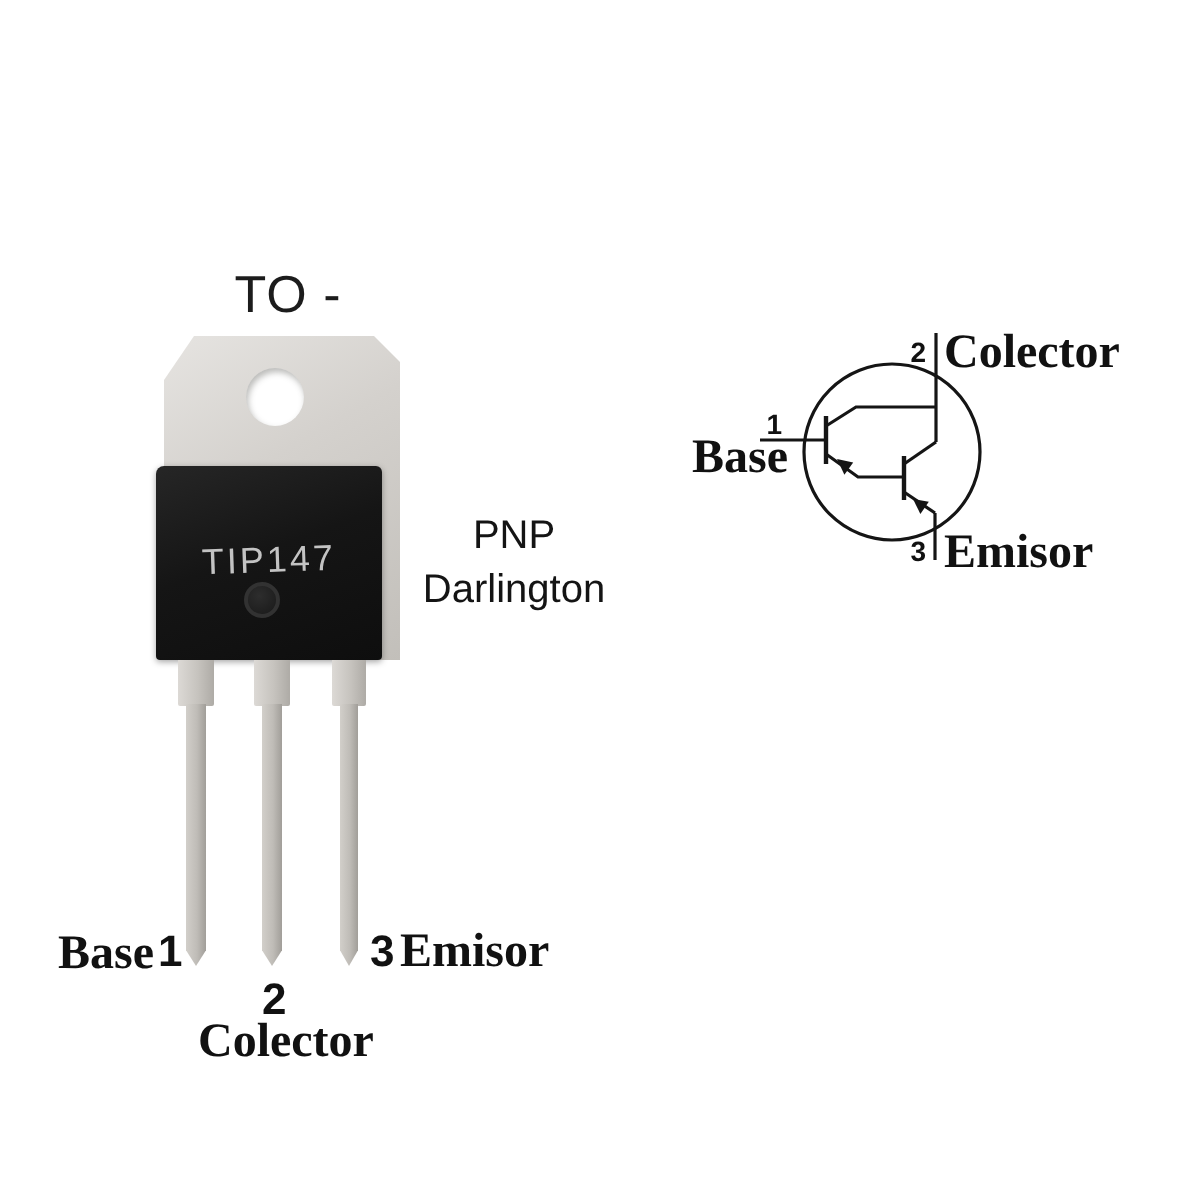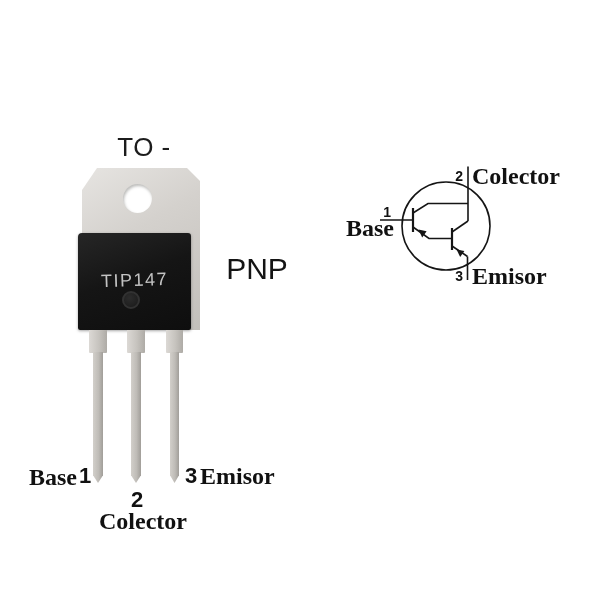--- a/index.html
+++ b/index.html
@@ -60,21 +60,21 @@
     border-radius: 0 0 1px 1px;
   }
   .leg-pin {
     top: 352px; height: 131px; width: 10px;
     background: linear-gradient(90deg, #d2cfca 0%, #bfbcb7 55%, #a19e99 100%);
     clip-path: polygon(0 0, 100% 0, 100% 94%, 50% 100%, 0 94%);
   }
   .device-type-label {
     left: 193px; top: 255px; width: 128px;
     text-align: center;
-    font-size: 30px; line-height: 27px;
+    font-size: 20px; line-height: 27px;
     color: #141414;
   }
 
   
   .serif-label {
     font-family: "Liberation Serif", serif;
     font-weight: bold;
     font-size: 24px; line-height: 24px;
     color: #111111;
     white-space: nowrap;
@@ -126,20 +126,21 @@
     <div class="abs leg-shoulder" style="left:89px"></div>
     <div class="abs leg-pin" style="left:93px"></div>
     <div class="abs leg-shoulder" style="left:127px"></div>
     <div class="abs leg-pin" style="left:131px"></div>
     <div class="abs leg-shoulder" style="left:166px; width:17px"></div>
     <div class="abs leg-pin" style="left:170px; width:9px"></div>
   </div>
 
   <div class="abs device-type-label">
     <div>PNP</div>
+    <div>Darlington</div>
   </div>
 
   <div class="abs serif-label lbl-base">Base</div>
   <div class="abs num-label lbl-pin1">1</div>
   <div class="abs num-label lbl-pin2">2</div>
   <div class="abs serif-label lbl-colector">Colector</div>
   <div class="abs num-label lbl-pin3">3</div>
   <div class="abs serif-label lbl-emisor">Emisor</div>
 
   <svg class="abs schematic-svg" width="600" height="600" viewBox="0 0 600 600">

